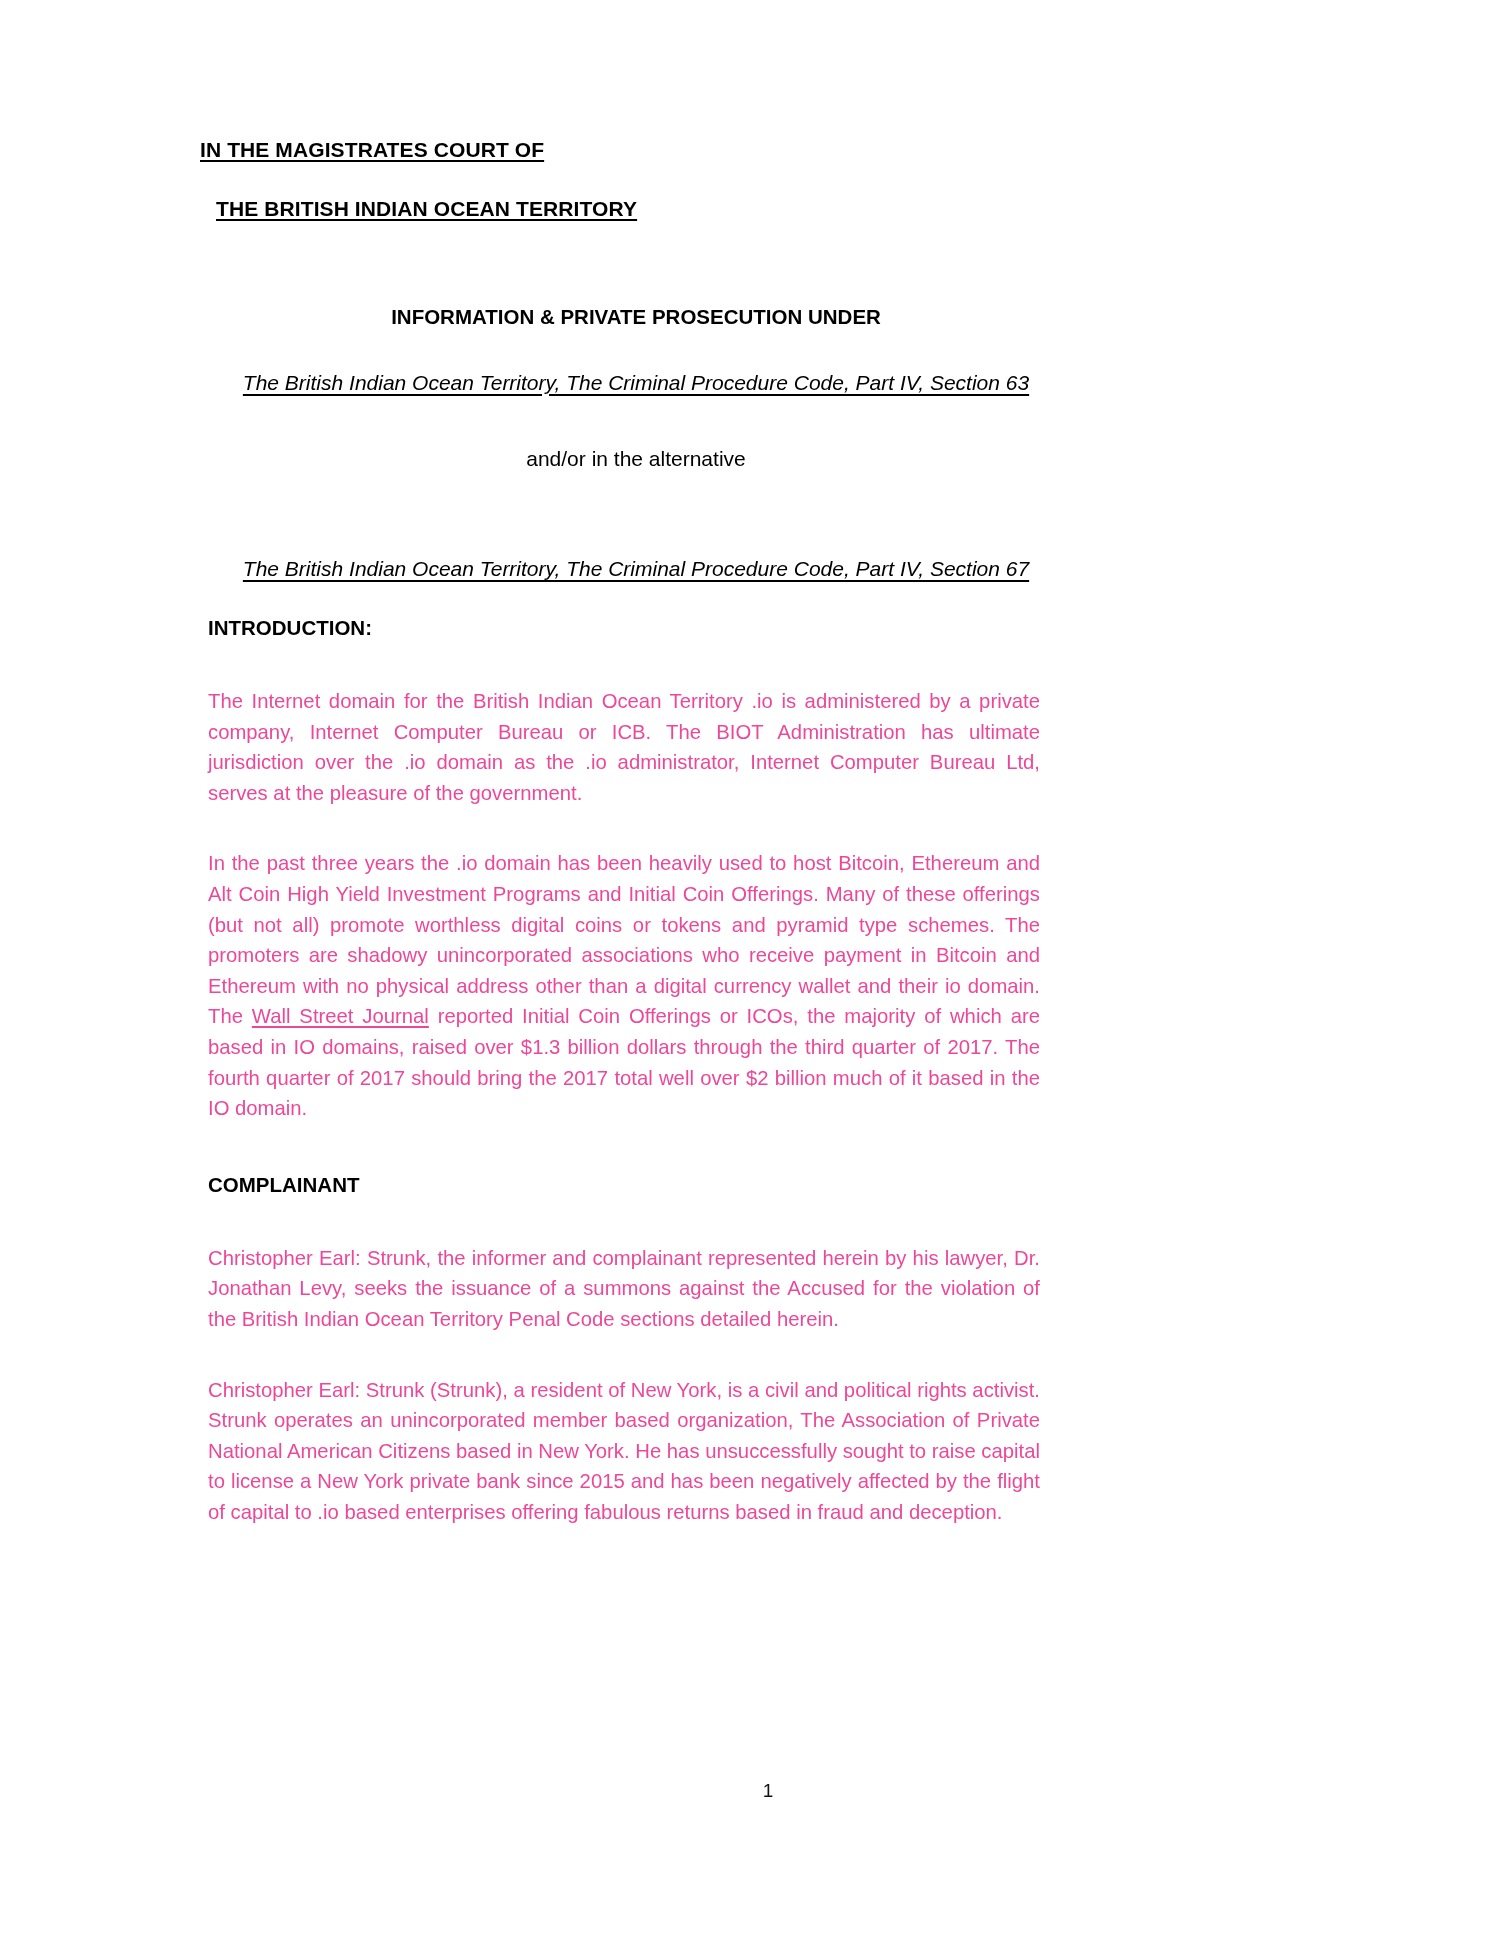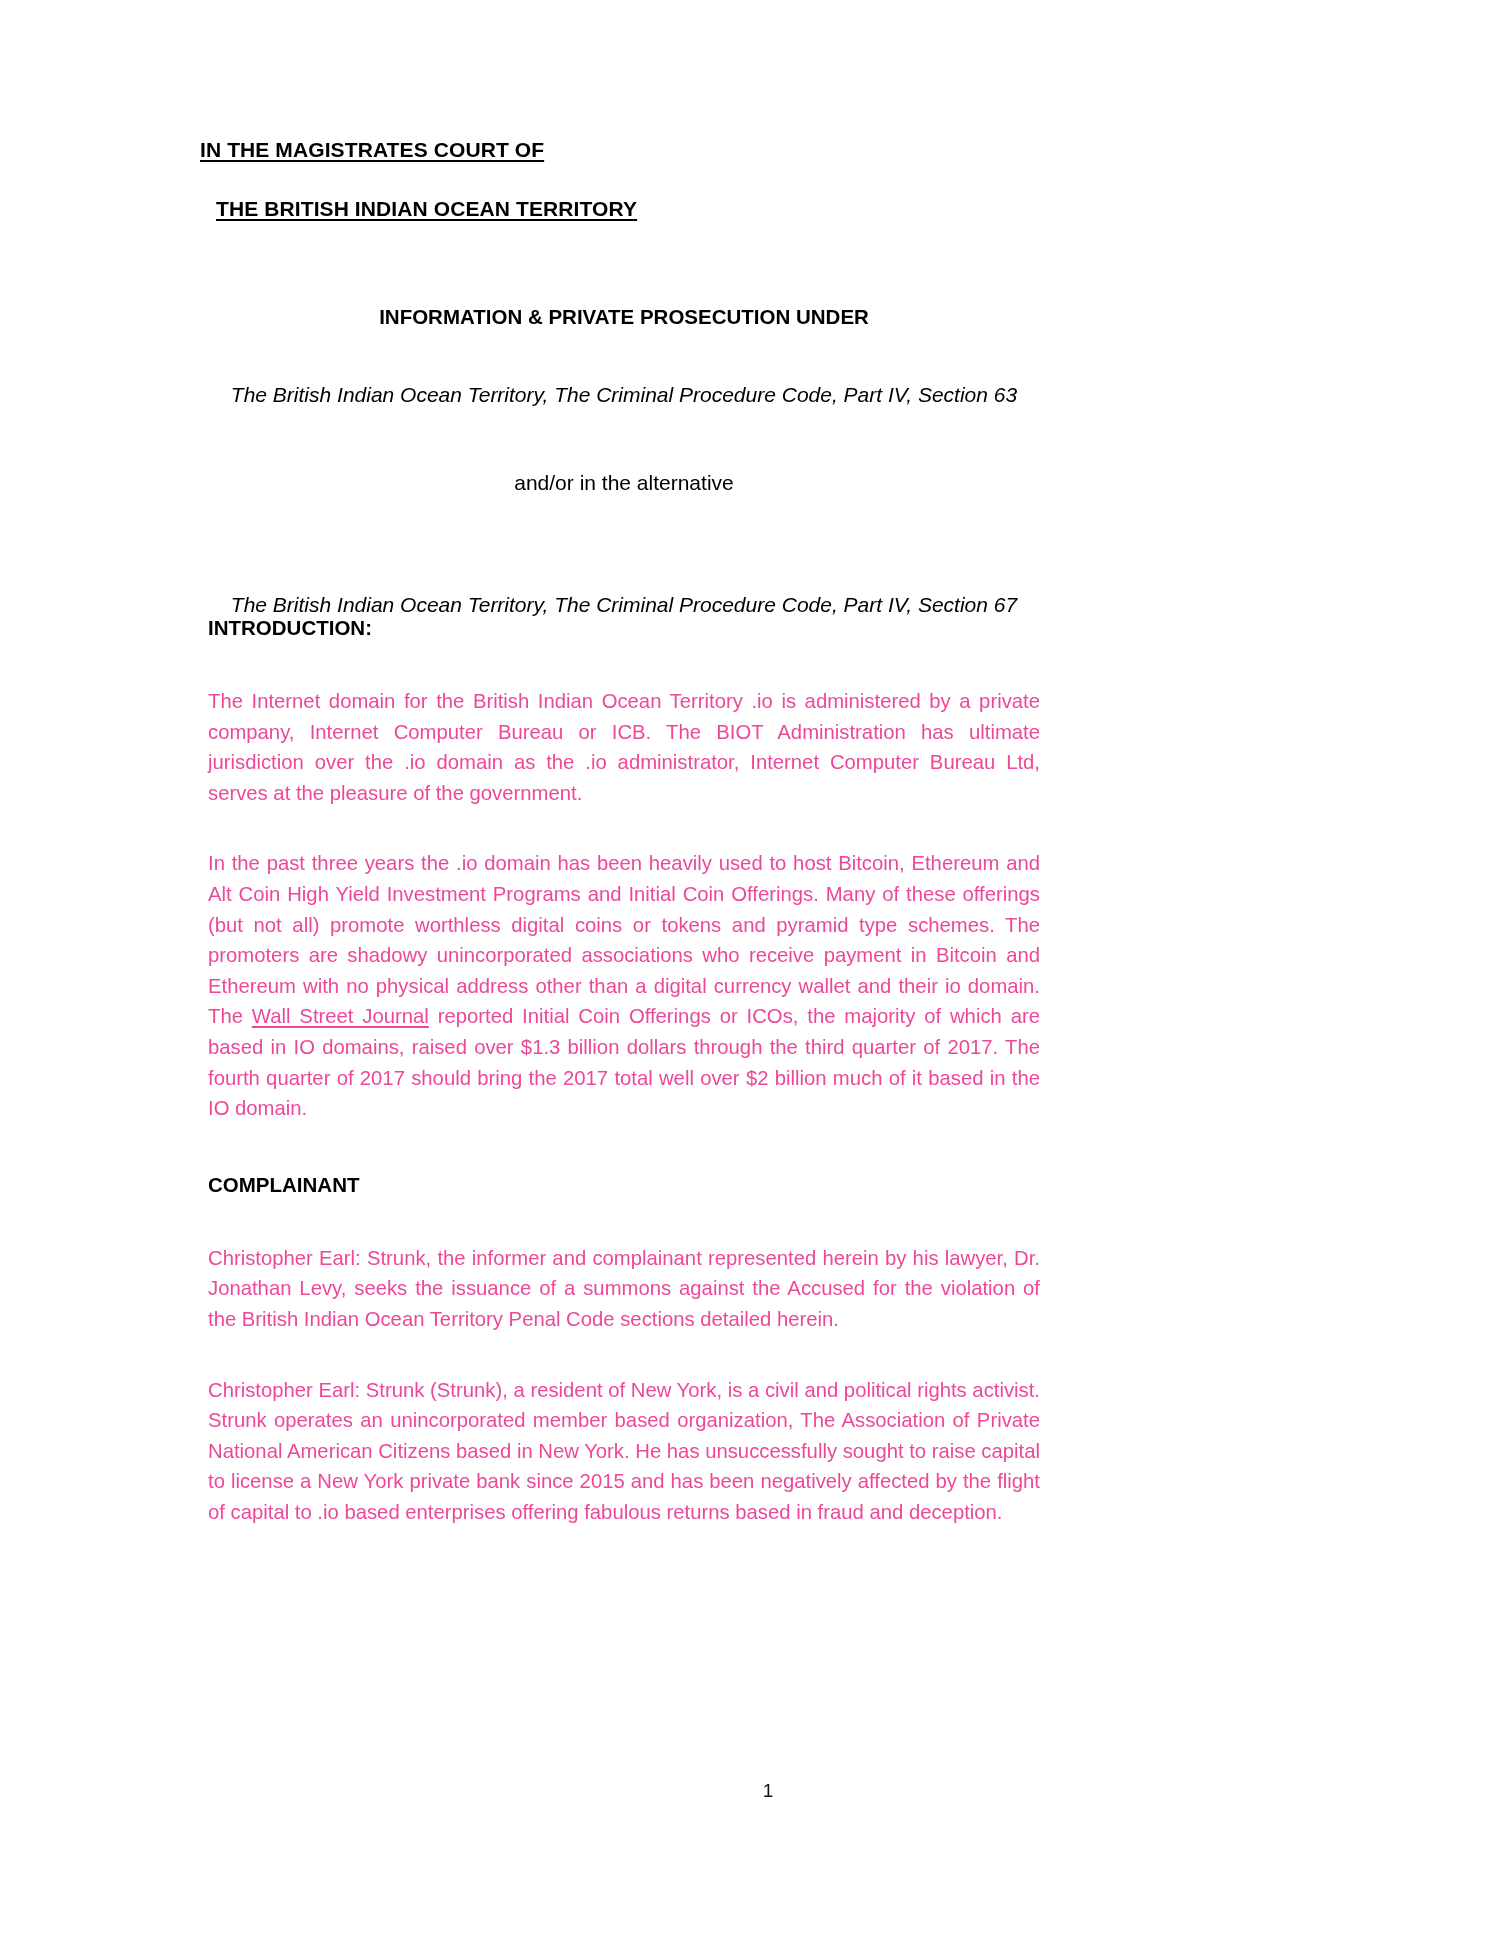--- a/index.html
+++ b/index.html
@@ -39,39 +39,40 @@
     text-align: left;
     white-space: nowrap;
   }
   .ch-1 { position: absolute; top: 138px; left: 0; }
   .ch-2 { position: absolute; top: 197px; left: 16px; }
 
   
   .title-block {
     position: absolute;
     top: 305px;
-    left: 0;
+    left: 12px;
     width: 848px;
     text-align: center;
   }
   .title-bold {
     font-family: "Liberation Sans", sans-serif;
     font-weight: bold;
     font-size: 20.5px;
     text-align: center;
     margin: 0;
     line-height: 1.2;
   }
   .title-cite {
     font-family: "Liberation Sans Narrow", "Liberation Sans", sans-serif;
     font-style: italic;
     font-size: 21px;
     text-align: center;
-    margin: 12px;
+    margin: 0;
     line-height: 1.25;
+    text-decoration: underline;
     text-underline-offset: 4px;
     white-space: nowrap;
   }
   .title-plain {
     font-family: "Liberation Sans Narrow", "Liberation Sans", sans-serif;
     font-size: 21px;
     text-align: center;
     margin: 16px;
     line-height: 1.25;
   }

